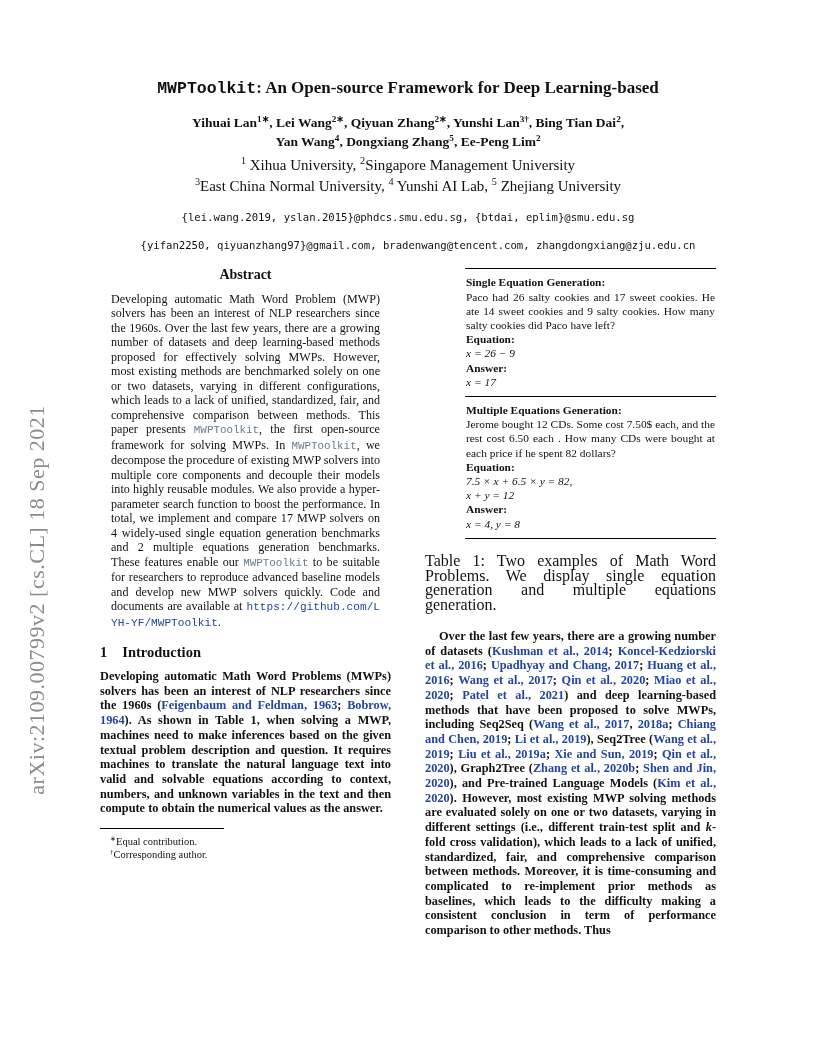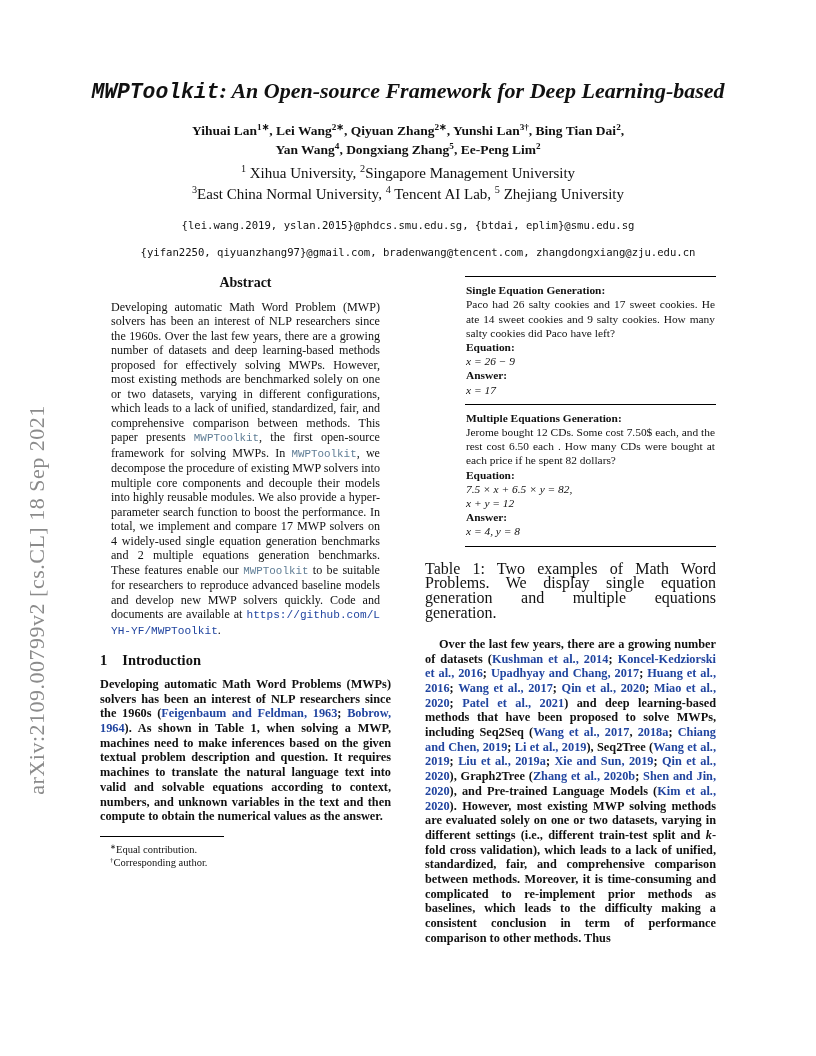--- a/index.html
+++ b/index.html
@@ -21,21 +21,21 @@
     left: 37px;
     transform: translate(-50%, -50%) rotate(-90deg);
     white-space: nowrap;
     font-size: 22px;
     color: var(--wm, #8b8b8b);
     letter-spacing: 0.5px;
   }
 
   
   .header { padding-top: 76px; text-align: center; }
-  .title { font-size: 22px; font-weight: bold; line-height: 1.4; font-style: italic; }
+  .title { font-size: 17px; font-weight: bold; line-height: 1.4; }
   .authors { margin-top: 14px; font-weight: bold; font-size: 13.5px; line-height: 1.4; }
   .affils { margin-top: 3px; font-size: 15px; line-height: 1.4; }
   .emails { margin-top: 14px; font-family: "DejaVu Sans Mono", monospace; font-size: 10.6px; line-height: 1.3; }
   .email-line + .email-line { margin-top: 14px; padding-left: 20px; }
 
   
   .columns { display: flex; gap: 34px; margin: 16px 100px 0 100px; }
   .col { flex: 1; min-width: 0; font-size: 12.3px; line-height: 14.6px; text-align: justify; }
 
   .abstract-heading { text-align: center; font-weight: bold; font-size: 14px; margin-bottom: 9px; }
@@ -85,21 +85,21 @@
   <header class="header">
     <div class="title">
       <div><span class="s-monob">MWPToolkit</span><span>: An Open-source Framework for Deep Learning-based</span></div>
     </div>
     <div class="authors">
       <div><span>Yihuai Lan</span><span class="s-sup">1∗</span><span>, Lei Wang</span><span class="s-sup">2∗</span><span>, Qiyuan Zhang</span><span class="s-sup">2∗</span><span>, Yunshi Lan</span><span class="s-sup">3†</span><span>, Bing Tian Dai</span><span class="s-sup">2</span><span>,</span></div>
       <div><span>Yan Wang</span><span class="s-sup">4</span><span>, Dongxiang Zhang</span><span class="s-sup">5</span><span>, Ee-Peng Lim</span><span class="s-sup">2</span></div>
     </div>
     <div class="affils">
       <div><span class="s-sup">1</span><span> Xihua University, </span><span class="s-sup">2</span><span>Singapore Management University</span></div>
-      <div><span class="s-sup">3</span><span>East China Normal University, </span><span class="s-sup">4</span><span> Tencent AI Lab, </span><span class="s-sup">5</span><span> Zhejiang University</span></div>
+      <div><span class="s-sup">3</span><span>East China Normal University, </span><span class="s-sup">4</span><span> Yunshi AI Lab, </span><span class="s-sup">5</span><span> Zhejiang University</span></div>
     </div>
     <div class="emails">
       <div class="email-line">{lei.wang.2019, yslan.2015}@phdcs.smu.edu.sg, {btdai, eplim}@smu.edu.sg</div>
       <div class="email-line">{yifan2250, qiyuanzhang97}@gmail.com, bradenwang@tencent.com, zhangdongxiang@zju.edu.cn</div>
     </div>
   </header>
 
   <div class="columns">
 
     <div class="col">

